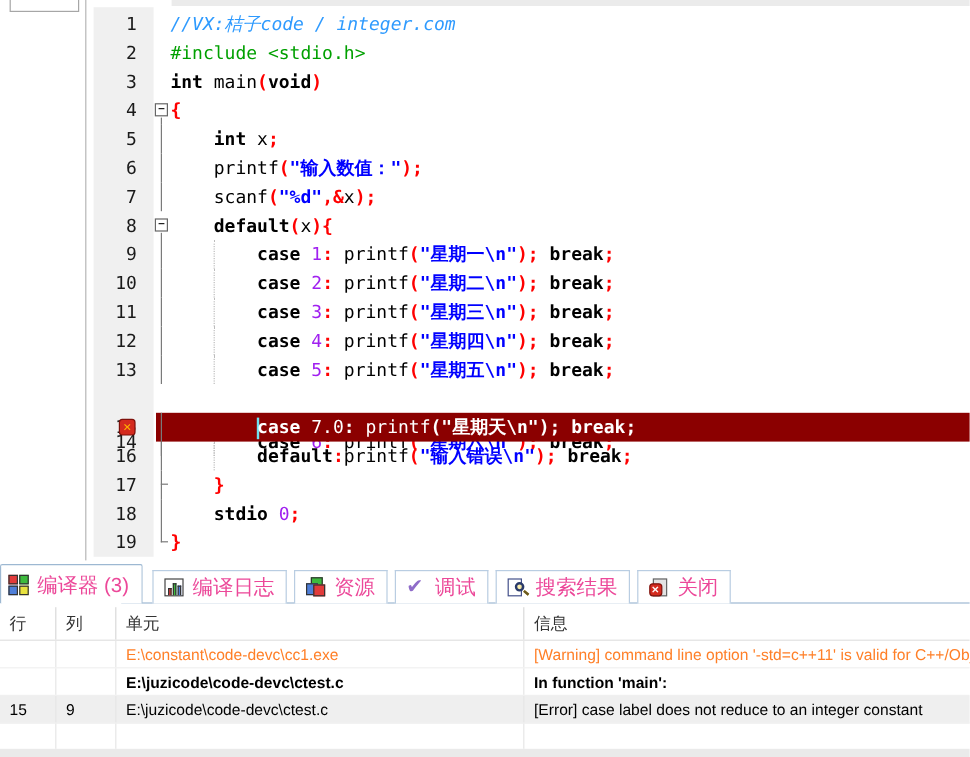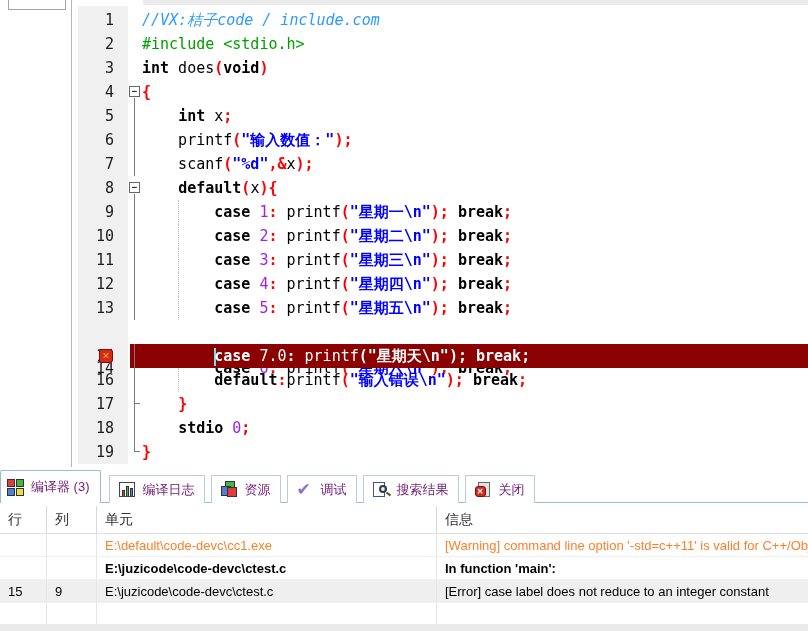--- a/index.html
+++ b/index.html
@@ -49,21 +49,21 @@
          vertical-align:middle;margin-right:-2px}
 
   
   .tabbar{position:absolute;left:0;top:470px;width:808px;height:34px;background:#fff}
   .tab-underline{position:absolute;left:101px;right:0;top:32px;height:1px;background:var(--tab-border)}
   .tabs{position:relative;display:flex;align-items:flex-end;height:33px}
   .tab{display:flex;align-items:center;background:#fff;cursor:default;white-space:nowrap}
   .tab-active{height:33px;padding:0 10px 0 6px;border:1px solid var(--tab-border);border-bottom:none;
               border-radius:2px 2px 0 0;margin-right:5px}
   .tab-plain{height:28px;padding:0 9px;margin:0 3px;border:1px solid #b9cde2;border-bottom:none}
-  .tab-label{font-size:13px;color:#701a75}
+  .tab-label{font-size:17px;color:#ec4899}
   .ic{width:18px;height:17px;position:relative;margin-right:6px;flex:none;display:inline-block}
   .ic i{position:absolute;display:block}
   .ic-grid .s{width:8px;height:8px;border:1px solid #333}
   .ic-grid .s1{left:0;top:0;background:#e23b3b}.ic-grid .s2{left:9px;top:0;background:#3dbb3d}
   .ic-grid .s3{left:0;top:9px;background:#4f7fd9}.ic-grid .s4{left:9px;top:9px;background:#e8e23e}
   .ic-res .q{width:10px;height:10px;border:1px solid #333}
   .ic-res .qg{left:4px;top:0;background:#3dbb3d}.ic-res .qb{left:0;top:5px;background:#4f7fd9}
   .ic-res .qr{left:6px;top:6px;background:#e23b3b}
   .ic-log .lb{left:0;top:1px;width:16px;height:15px;background:#fff;border:1px solid #444}
   .ic-log .b{bottom:2px;width:3px}
@@ -100,31 +100,31 @@
 
 <div class="editor">
   <div class="top-strip"></div>
   <div class="panel-stub"></div>
   <div class="left-divider"></div>
   <div class="gutter-bg"></div>
   <div>
       <div class="line-row" style="top: 8px;">
         <div class="gutter-num">1</div>
         <div class="fold-cell fold-none"></div>
-        <div class="code-text"><span class="tk-cm">//VX:桔子code / include.com</span></div>
+        <div class="code-text"><span class="tk-cm">//VX:桔子code / integer.com</span></div>
       </div>
       <div class="line-row" style="top: 32px;">
         <div class="gutter-num">2</div>
         <div class="fold-cell fold-none"></div>
         <div class="code-text"><span class="tk-pp">#include &lt;stdio.h&gt;</span></div>
       </div>
       <div class="line-row" style="top: 56px;">
         <div class="gutter-num">3</div>
         <div class="fold-cell fold-none"></div>
-        <div class="code-text"><span class="tk-kw">int</span><span class="tk-pl"> does</span><span class="tk-sym">(</span><span class="tk-kw">void</span><span class="tk-sym">)</span></div>
+        <div class="code-text"><span class="tk-kw">int</span><span class="tk-pl"> main</span><span class="tk-sym">(</span><span class="tk-kw">void</span><span class="tk-sym">)</span></div>
       </div>
       <div class="line-row" style="top: 80px;">
         <div class="gutter-num">4</div>
         <div class="fold-cell fold-box">
           <div class="fbox">−</div>
         </div>
         <div class="code-text"><span class="tk-sym">{</span></div>
       </div>
       <div class="line-row" style="top: 104px;">
         <div class="gutter-num">5</div>
@@ -265,21 +265,21 @@
   <div class="mrow mhead">
     <div class="c c1">行</div>
     <div class="c c2">列</div>
     <div class="c c3">单元</div>
     <div class="c c4">信息</div>
   </div>
   <div>
       <div class="mrow mdata row-warning">
         <div class="c c1"></div>
         <div class="c c2"></div>
-        <div class="c c3">E:\default\code-devc\cc1.exe</div>
+        <div class="c c3">E:\constant\code-devc\cc1.exe</div>
         <div class="c c4">[Warning] command line option '-std=c++11' is valid for C++/ObjC++ but not for C</div>
       </div>
       <div class="mrow mdata row-bold">
         <div class="c c1"></div>
         <div class="c c2"></div>
         <div class="c c3">E:\juzicode\code-devc\ctest.c</div>
         <div class="c c4">In function 'main':</div>
       </div>
       <div class="mrow mdata row-selected">
         <div class="c c1">15</div>

